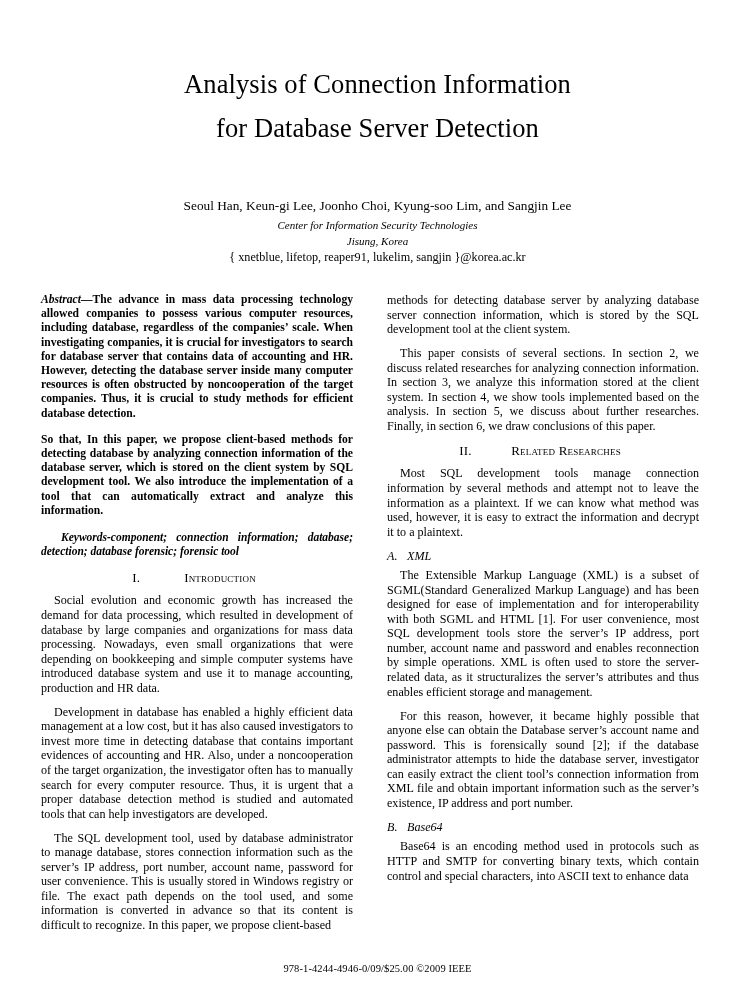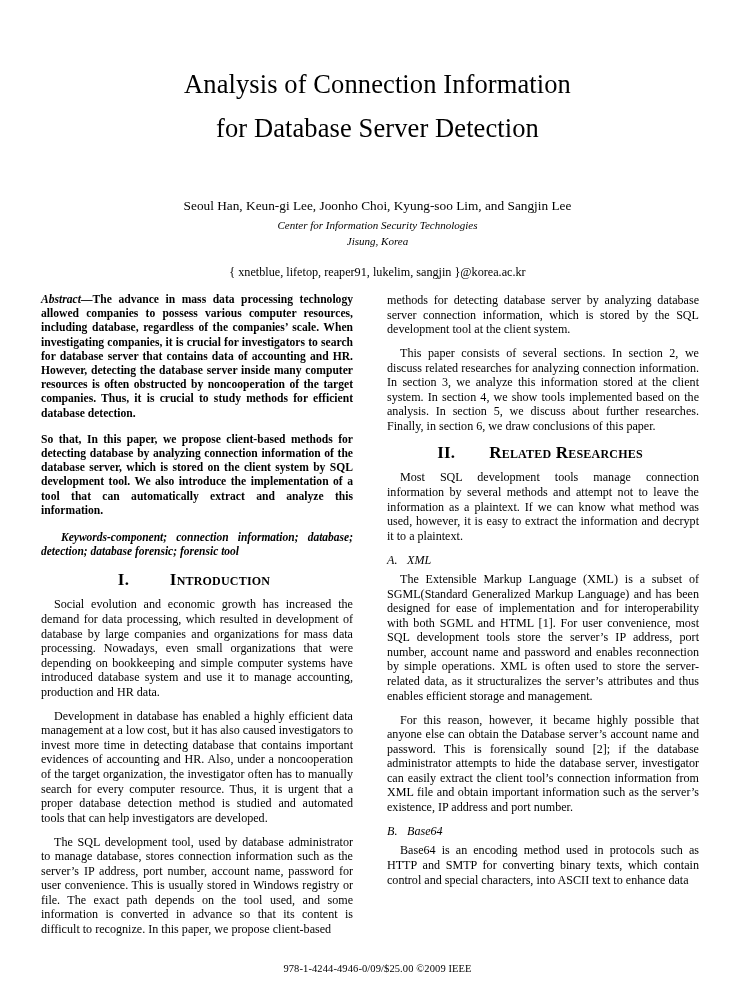--- a/index.html
+++ b/index.html
@@ -49,21 +49,21 @@
     margin-bottom: 3px;
   }
   .affil-line {
     font-size: 11px;
     line-height: 15.5px;
     font-style: italic;
   }
   .email-line {
     font-size: 12.2px;
     line-height: 15.5px;
-    margin-top: 16px;
+    margin-top: 1px;
   }
 
   
   .columns {
     position: absolute;
     left: 41px;
     top: 293px;
     width: 659px;
     display: flex;
     gap: 34px;
@@ -100,22 +100,22 @@
     font-size: 11.5px;
     line-height: 14.2px;
     text-align: justify;
     font-style: italic;
     font-weight: bold;
     margin: 0 0 12px 0;
     text-indent: 20px;
   }
 
   h2.section {
-    font-size: 17px;
-    font-weight: 700;
+    font-size: 13px;
+    font-weight: 400;
     text-align: center;
     margin: 10px 0 7px 0;
     font-variant: small-caps;
     letter-spacing: 0.2px;
   }
   h2.section .numeral {
     font-variant: normal;
     display: inline-block;
     width: 52px;
     text-align: left;

